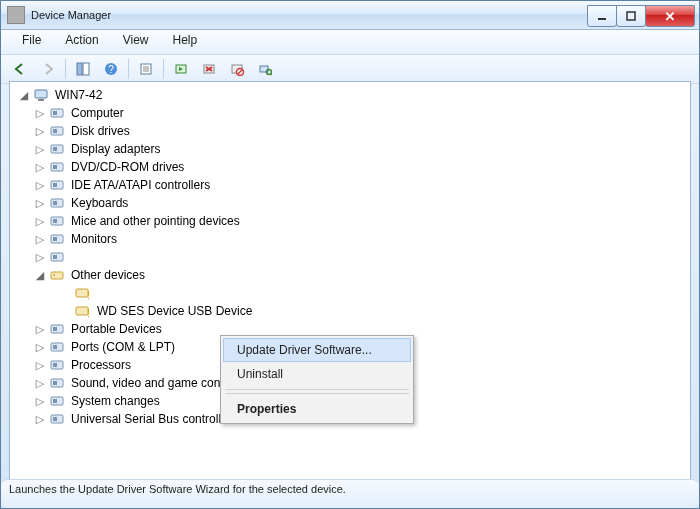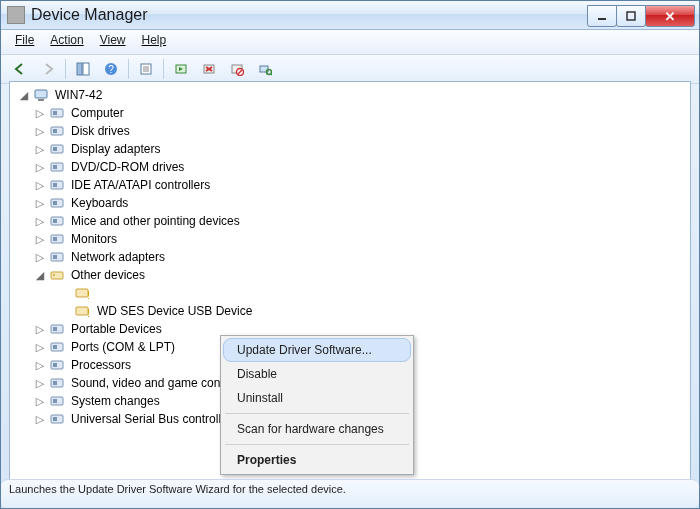--- a/index.html
+++ b/index.html
@@ -1,45 +1,45 @@
 <!DOCTYPE html>
 <html><head>
 <meta charset="utf-8">
 <style>
   html, body { margin:0; padding:0; font-family:"Segoe UI",Tahoma,sans-serif; font-size:12px; background:#fff; }
   .window { width:700px; height:509px; position:relative; background:linear-gradient(to bottom,#e9f2fb,#d6e6f7); border:1px solid #5a7fa0; box-sizing:border-box; overflow:hidden; }
   .titlebar { height:28px; background:linear-gradient(to bottom,#f4f9fe 0%,#dceafa 45%,#c6dcf4 46%,#dbeafb 100%); display:flex; align-items:center; padding-left:6px; border-bottom:1px solid #9db6d4; }
   .titlebar .icon { width:16px; height:16px; background:#b0b0b0; border:1px solid #888; margin-right:6px; }
-  .titlebar .title { flex:1; color:#1a1a1a; font-size:16px; }
+  .titlebar .title { flex:1; color:#1a1a1a; font-size:11px; }
   .winbtns { display:flex; height:20px; margin-right:4px; }
   .winbtn { width:28px; height:20px; border:1px solid #6f8bab; border-radius:0 0 3px 3px; margin-left:-1px; display:flex; align-items:center; justify-content:center; font-size:12px; color:#3a3a3a; }
   .winbtn.min, .winbtn.max { background:linear-gradient(to bottom,#f6fbff,#d8e8fb); }
   .winbtn.close { width:48px; background:linear-gradient(to bottom,#f3a1a1,#d94444 45%,#c92020 46%,#e35a5a); color:#fff; }
   .winbtn.close span { font-weight:bold; font-size:13px; }
-  .menubar { height:20px; background:linear-gradient(to bottom,#fafdff,#e7f0fb); padding:2px 6px; display:flex; gap:0; border-bottom:1px solid #c9d8ea;text-decoration:underline; }
+  .menubar { height:20px; background:linear-gradient(to bottom,#fafdff,#e7f0fb); padding:2px 13px; display:flex; gap:8px; border-bottom:1px solid #c9d8ea; }
   .menuitem { padding:1px 8px; color:#222; cursor:default; }
   .toolbar { height:28px; background:linear-gradient(to bottom,#f6faff,#e3eefb); display:flex; align-items:center; padding:0 6px; gap:2px; border-bottom:1px solid #c9d8ea; }
   .tbtn { width:24px; height:24px; display:flex; align-items:center; justify-content:center; border:1px solid transparent; border-radius:2px; }
   .tsep { width:1px; height:20px; background:#bcd0e6; margin:0 2px; }
   .content { position:absolute; top:80px; left:8px; right:8px; bottom:28px; background:#fff; border:1px solid #9db6d4; overflow:auto; box-sizing:border-box; }
   .statusbar { position:absolute; bottom:0; left:0; right:0; height:22px; background:linear-gradient(to bottom,#f6faff,#e3eefb); border-top:1px solid #c9d8ea; padding:3px 8px; color:#222; font-size:11px;border-radius:7px; }
   .tree { padding:4px 0 4px 6px; white-space:nowrap; }
   .node { display:flex; align-items:center; height:18px; position:relative; }
   .expander { width:12px; text-align:center; color:#6a6a6a; font-size:11px; cursor:default; user-select:none; }
   .expander.spacer { visibility:hidden; }
   .nodeicon { width:16px; height:16px; display:inline-flex; align-items:center; justify-content:center; margin:0 3px; }
   .nodelabel { padding:1px 3px; }
   .nodelabel.selected { background:#cfe3f8; border:1px dotted #5a8bc0; padding:0 2px; }
   .indent0 { padding-left:2px; }
   .indent1 { padding-left:18px; }
   .indent2 { padding-left:44px; }
   
   .ctxmenu { position:absolute; left:210px; top:253px; width:188px; background:#f2f2f2; border:1px solid #a7abb0; box-shadow:2px 2px 4px rgba(0,0,0,.25); padding:2px; z-index:50; }
   .ctxitem { padding:5px 10px 5px 14px; color:#222; font-size:12px; cursor:default; }
-  .ctxitem.highlight { background:#d5e6fb; border:1px solid #a9c9ee; padding:4px 9px 4px 13px; border-radius:8px; }
+  .ctxitem.highlight { background:#d5e6fb; border:1px solid #a9c9ee; padding:4px 9px 4px 13px; border-radius:0; }
   .ctxitem.bold { font-weight:bold; }
   .ctxsep { height:1px; background:#d0d0d0; margin:3px 2px; }
   
   svg { display:block; }
   .warnicon { font-size:11px; }
 </style>
 </head>
 <body>
 
 <div class="window">
@@ -230,21 +230,20 @@
             <span class="nodelabel">Monitors</span>
           </div>
           <div class="node indent1">
             <span class="expander">▷</span>
             <span class="nodeicon">
               <svg width="16" height="16">
                 <rect x="2" y="4" width="12" height="8" rx="1" fill="#dfe9f5" stroke="#7a94b3"></rect>
                 <rect x="4" y="6" width="4" height="4" fill="#7a94b3"></rect>
               </svg>
             </span>
-            <span class="nodelabel">Network adapters</span>
           </div>
         </div>
 
       <div class="node indent1">
         <span class="expander">◢</span>
         <span class="nodeicon">
             <svg width="16" height="16">
               <rect x="2" y="5" width="12" height="7" rx="1" fill="#f7e9b7" stroke="#cba33a"></rect>
               <circle cx="5" cy="8" r="1" fill="#cba33a"></circle>
             </svg>
@@ -330,24 +329,22 @@
                 <rect x="4" y="6" width="4" height="4" fill="#7a94b3"></rect>
               </svg>
             </span>
             <span class="nodelabel">Universal Serial Bus controllers</span>
           </div>
         </div>
     </div>
 
     <div class="ctxmenu">
       <div class="ctxitem highlight">Update Driver Software...</div>
-      <div class="ctxitem">Disable</div>
       <div class="ctxitem">Uninstall</div>
       <div class="ctxsep"></div>
-      <div class="ctxitem">Scan for hardware changes</div>
       <div class="ctxsep"></div>
       <div class="ctxitem bold">Properties</div>
     </div>
   </div>
 
   <div class="statusbar">
     <span>Launches the Update Driver Software Wizard for the selected device.</span>
   </div>
 </div>
 

